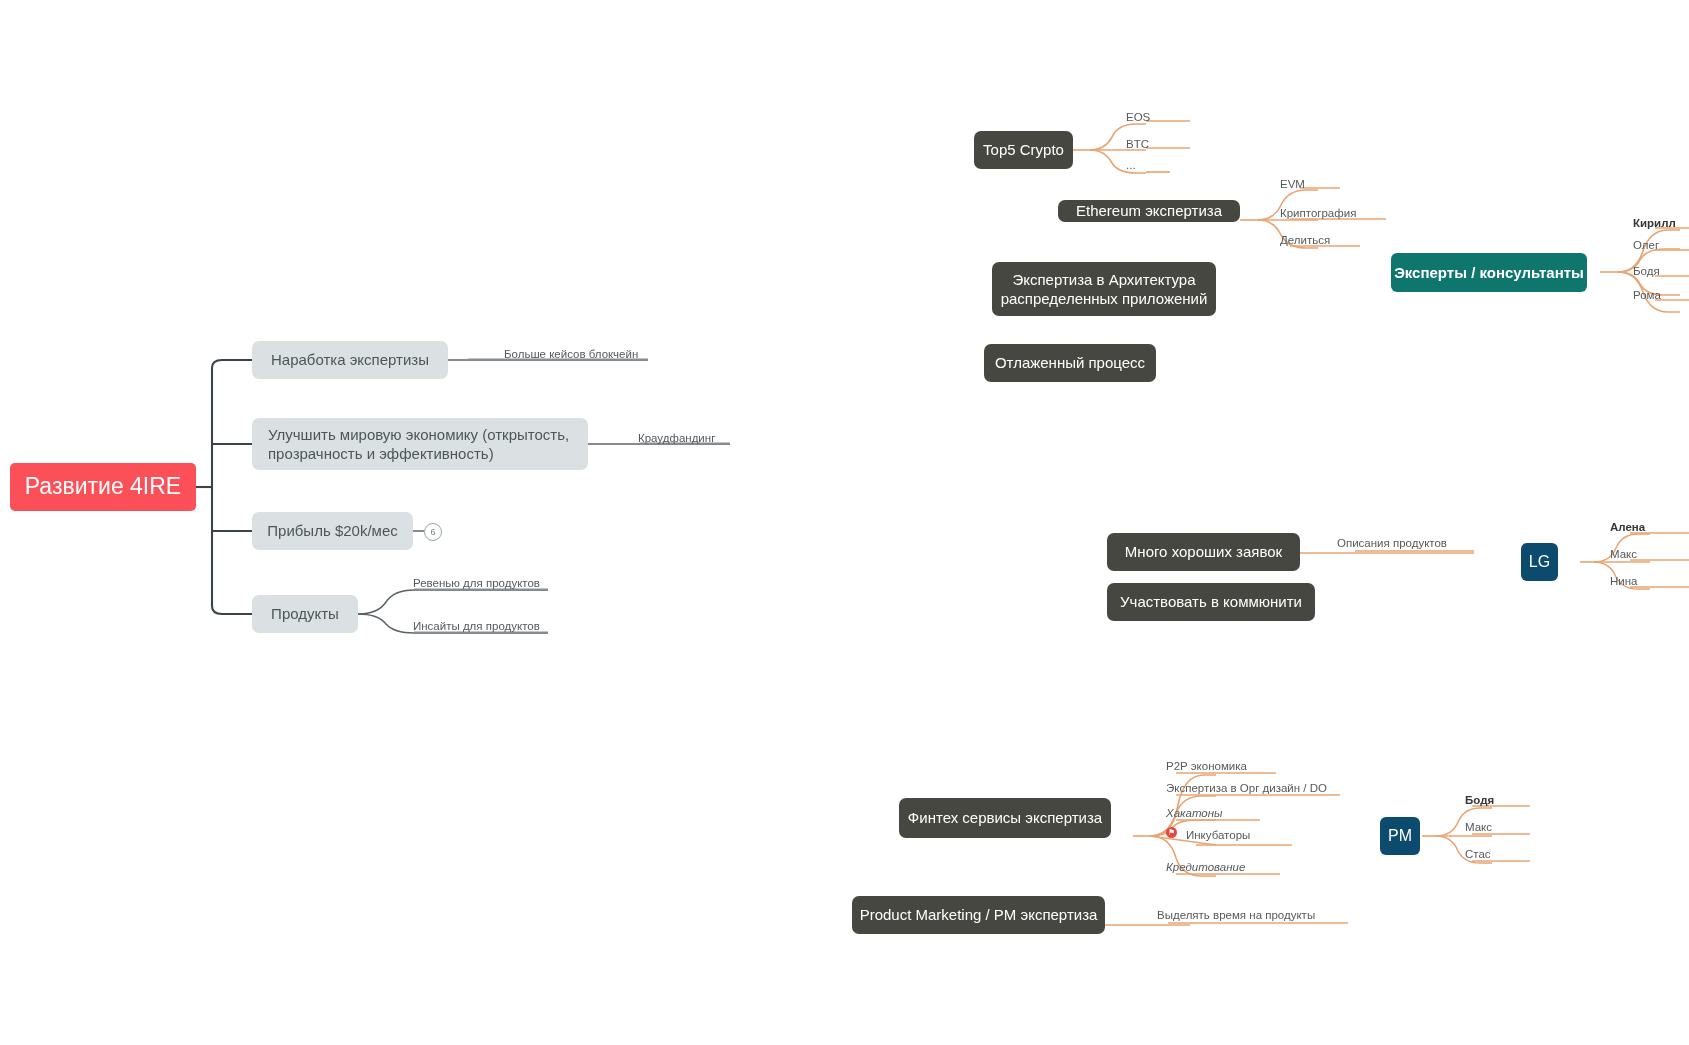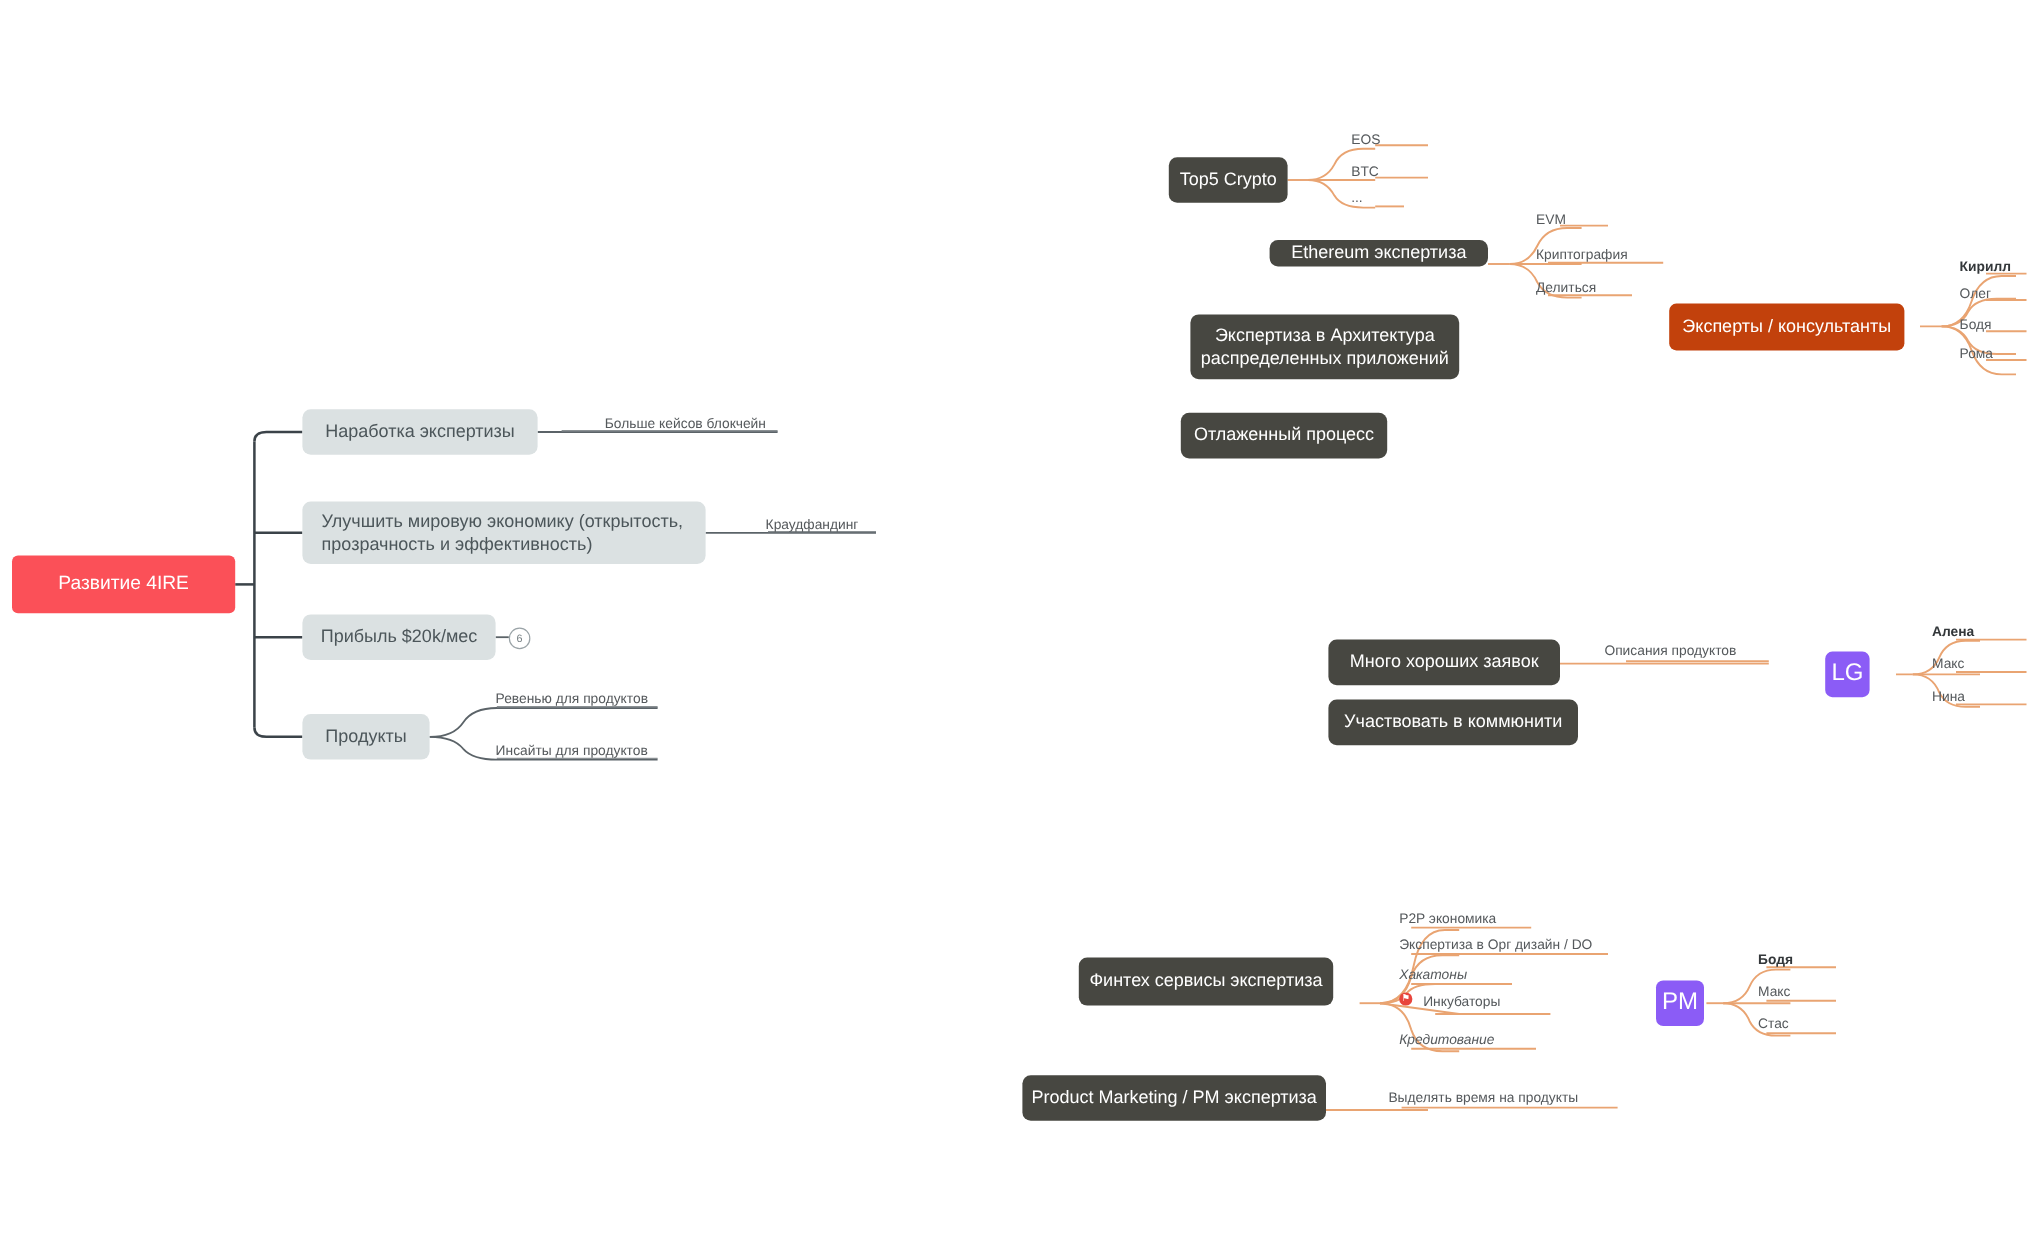--- a/index.html
+++ b/index.html
@@ -29,43 +29,44 @@
     display: flex;
     align-items: center;
     justify-content: center;
     text-align: center;
     line-height: 1.28;
     white-space: pre-line;
   }
   .node.root {
     background: #fb5058;
     color: #ffffff;
-    font-size: 16px;
+    font-size: 23px;
     border-radius: 5px;
   }
   .node.soft {
     background: #dbe1e2;
     color: #4c565a;
     font-size: 15px;
   }
   .node.dark {
     background: #474741;
     color: #ffffff;
     font-size: 15px;
   }
   .node.salmon {
-    background: #c2410c;
+    background: #0f766e;
     color: #ffffff;
     font-size: 15px;
     border-radius: 6px;
+    font-weight: bold;
   }
   .node.chip {
-    background: #8b5cf6;
-    color: #ffffff;
-    font-size: 20px;
+    background: #0c4a6e;
+    color: #ffffff;
+    font-size: 16px;
     border-radius: 6px;
   }
   .leaf {
     position: absolute;
     font-size: 11.5px;
     color: #55595c;
     white-space: nowrap;
     line-height: 1;
   }
   .leaf.bold { font-weight: bold; color: #33373a; }

